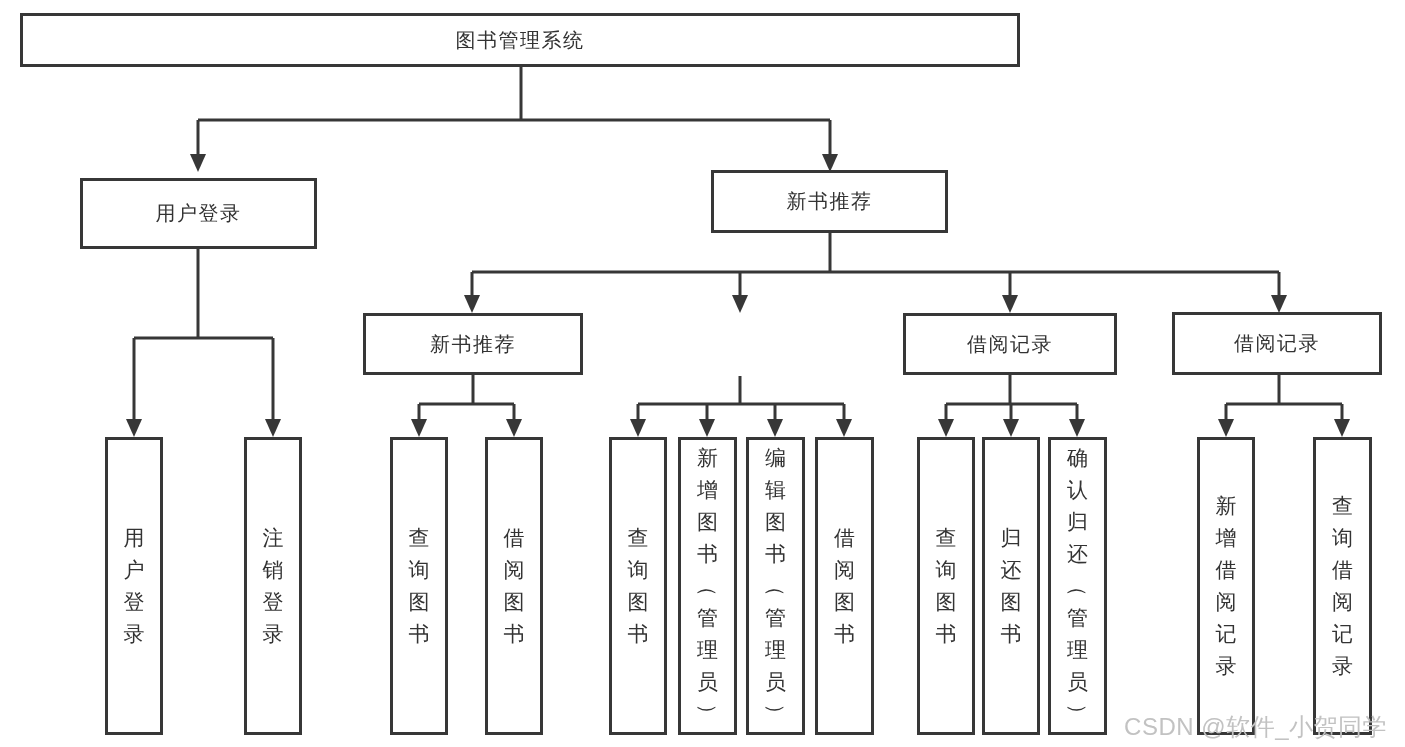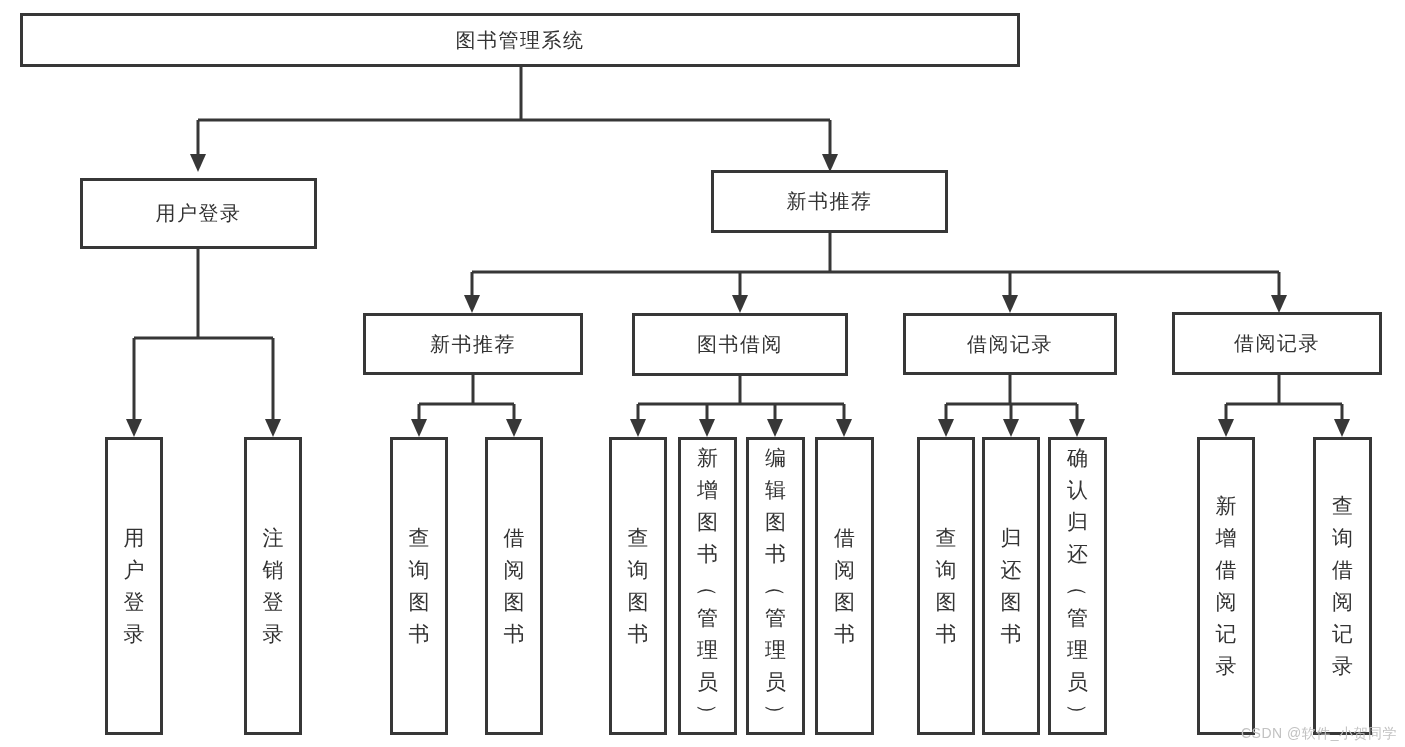--- a/index.html
+++ b/index.html
@@ -26,22 +26,22 @@
   .leaf {
     position: absolute; box-sizing: border-box; z-index: 2;
     border: 3px solid var(--color-line, #373737);
     background: var(--color-boxBg, #ffffff);
     display: flex; flex-direction: column; align-items: center; justify-content: center;
     color: var(--color-text, #333333);
   }
   .char { display: block; width: 100%; height: 32px; line-height: 32px; font-size: 21px; text-align: center; }
   .char.rot { transform: rotate(90deg); }
   .watermark {
-    position: absolute; right: 8px; bottom: 4px; z-index: 5;
-    font-size: 14px; letter-spacing: 0.5px;
+    position: absolute; right: 18px; bottom: 4px; z-index: 5;
+    font-size: 24px; letter-spacing: 0.5px;
     color: var(--color-watermark, #c2c2c2); white-space: nowrap;
   }
 </style>
 </head>
 <body>
 
 <div class="canvas">
 
   <svg class="connectors" width="1405" height="747" viewBox="0 0 1405 747">
     <g>
@@ -116,23 +116,20 @@
   <div class="box" style="left:80px;top:178px;width:237px;height:71px">
     <span>用户登录</span>
   </div>
   <div class="box" style="left:711px;top:170px;width:237px;height:63px">
     <span>新书推荐</span>
   </div>
 
   <div class="box" style="left:363px;top:313px;width:220px;height:62px">
     <span>新书推荐</span>
   </div>
-  <div class="box" style="left:632px;top:313px;width:216px;height:63px">
-    <span>图书借阅</span>
-  </div>
   <div class="box" style="left:903px;top:313px;width:214px;height:62px">
     <span>借阅记录</span>
   </div>
   <div class="box" style="left:1172px;top:312px;width:210px;height:63px">
     <span>借阅记录</span>
   </div>
 
   <div class="leaf" style="left:105px;top:437px;width:58px;height:298px">
       <span class="char">用</span>
       <span class="char">户</span>

